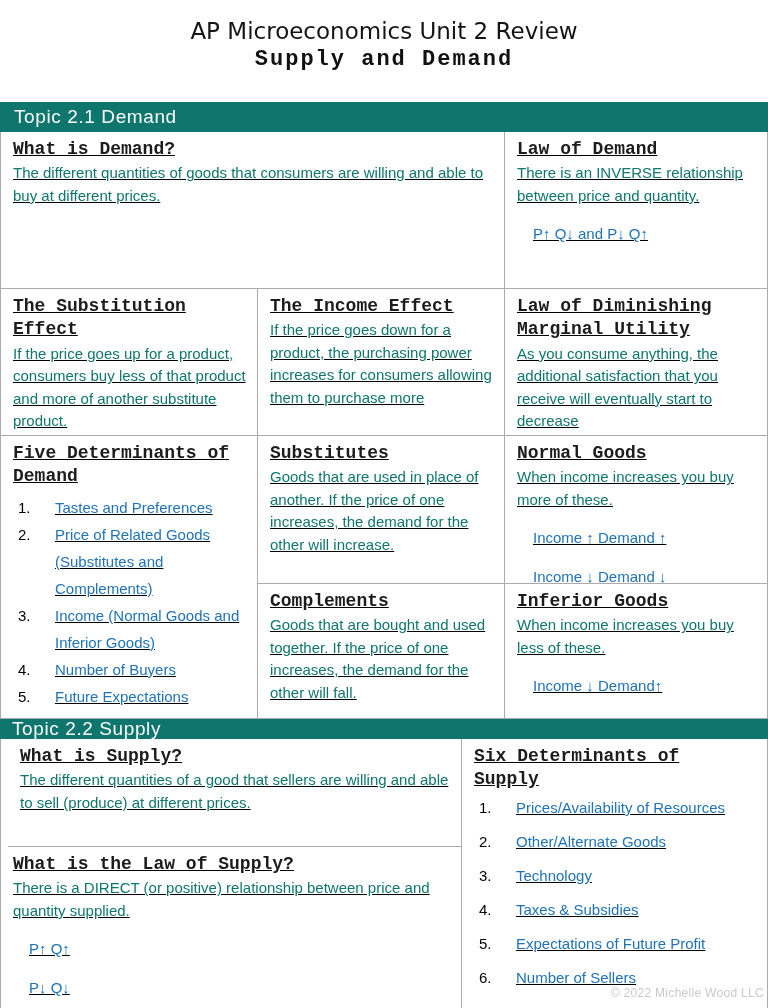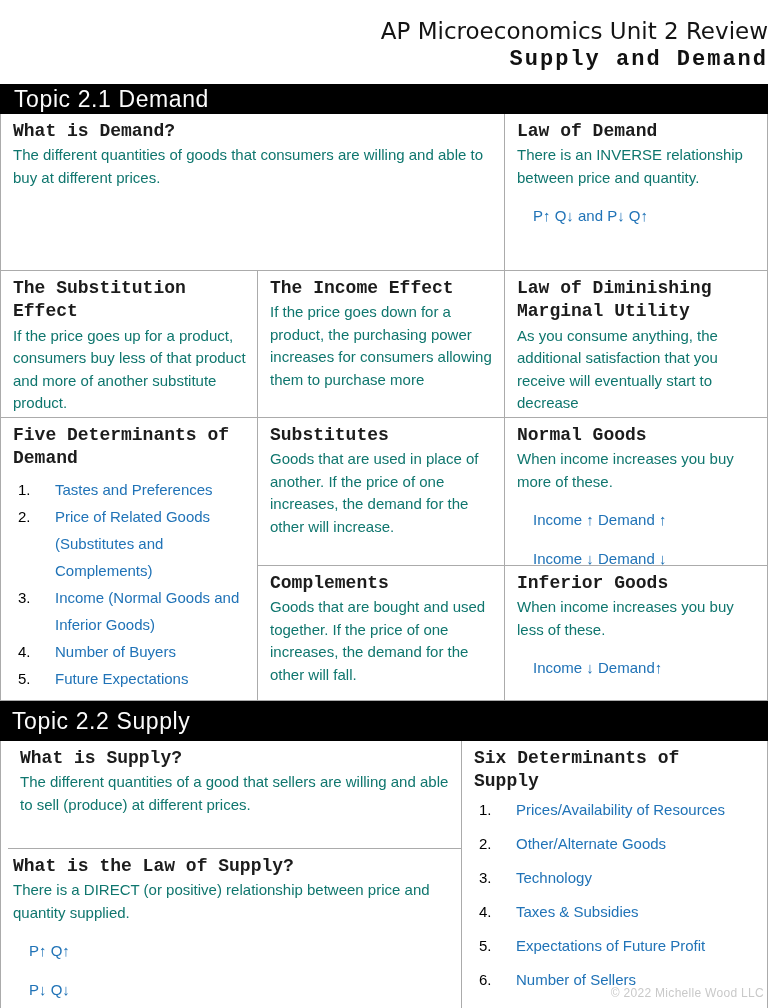--- a/index.html
+++ b/index.html
@@ -2,44 +2,44 @@
 <html><head>
 <meta charset="utf-8">
 <style>
   html,body { margin:0; padding:0; background:#ffffff; }
   .page {
     position:relative; width:768px; height:1008px; background:#fff;
     font-family:"Liberation Sans", sans-serif; overflow:hidden;
     margin:0 auto;
   }
   
-  .doc-header { height:84px; text-align:right; padding-top:18px; box-sizing:border-box; }
+  .doc-header { height:102px; text-align:center; padding-top:18px; box-sizing:border-box; }
   .title-1 { font-family:"DejaVu Sans", sans-serif; font-size:23px; color:#141414; line-height:1.2; }
   .title-2 { font-family:"Liberation Mono", monospace; font-weight:bold; font-size:22px;
              letter-spacing:2px; color:#111; line-height:1.25; }
   
   .section-bar {
-    background:#000000; color:#fbfbfb; display:flex; align-items:center;
-    padding-left:14px; font-size:23px; letter-spacing:.6px; box-sizing:border-box;
+    background:#0f766e; color:#fbfbfb; display:flex; align-items:center;
+    padding-left:14px; font-size:19px; letter-spacing:.6px; box-sizing:border-box;
     font-family:"Liberation Sans", sans-serif; font-weight:400;
   }
   .bar-demand { height:30px; }
-  .bar-supply { height:40px;padding-left:12px; }
+  .bar-supply { height:20px;padding-left:12px; }
   
   .grid {
     display:grid; box-sizing:border-box;
     border-left:1px solid #ababab; border-right:1px solid #ababab;
   }
   .demand-grid { grid-template-columns:257px 247px 262px;
                  grid-template-rows:157px 147px 148px 135px; }
   .supply-grid { grid-template-columns:461px 305px;
                  grid-template-rows:108px 163px; }
   .cell {
     border-right:1px solid #ababab; border-bottom:1px solid #ababab;
-    padding:6px 10px 4px 12px; box-sizing:border-box; overflow:hidden; background:#fff;
+    padding:6px 10px 4px 12px; box-sizing:border-box; overflow:hidden; background:#fff;text-decoration:underline;
   }
   .cell.last-col { border-right:none; }
   .span-2col { grid-column:1 / 3; }
   
   .cell-h {
     margin:0; font-family:"Liberation Mono", monospace; font-weight:bold;
     font-size:18px; line-height:1.3; color:#1c1c1c;
   }
   .cell-h.narrow { max-width:242px; }
   .body-blue { margin:1px 0 0; color:#0f766e; font-size:15px; line-height:1.5; }

